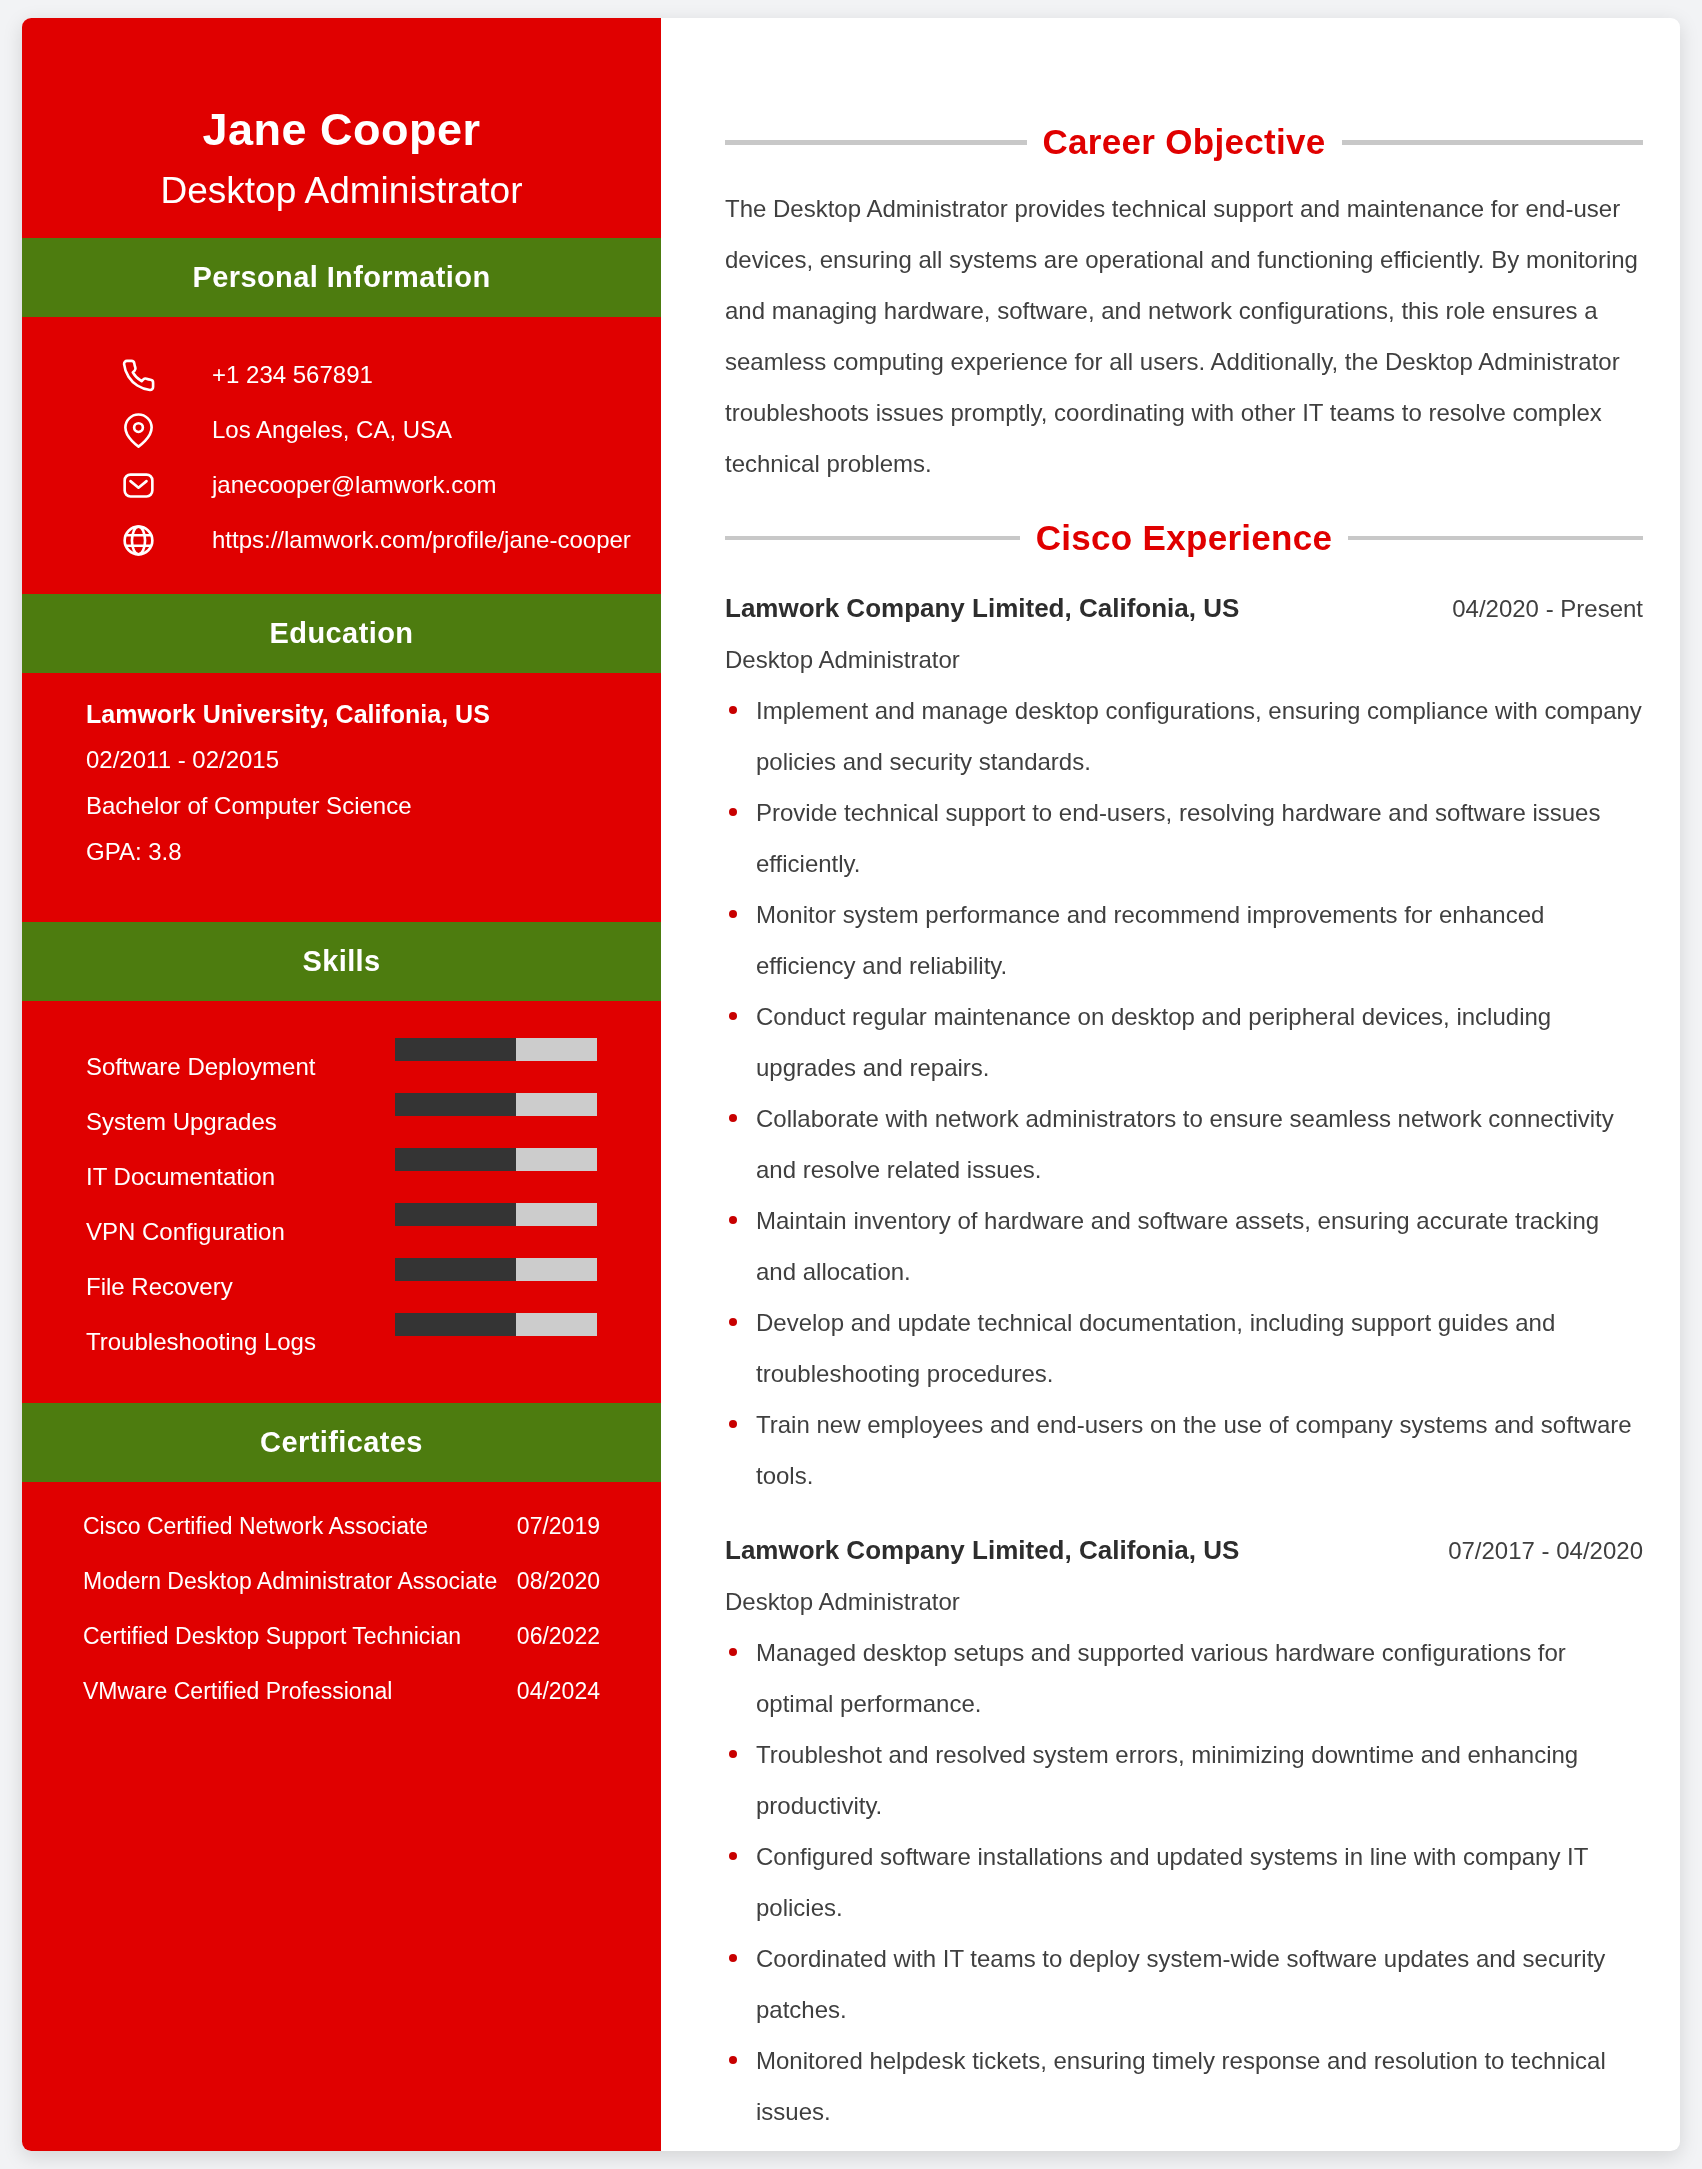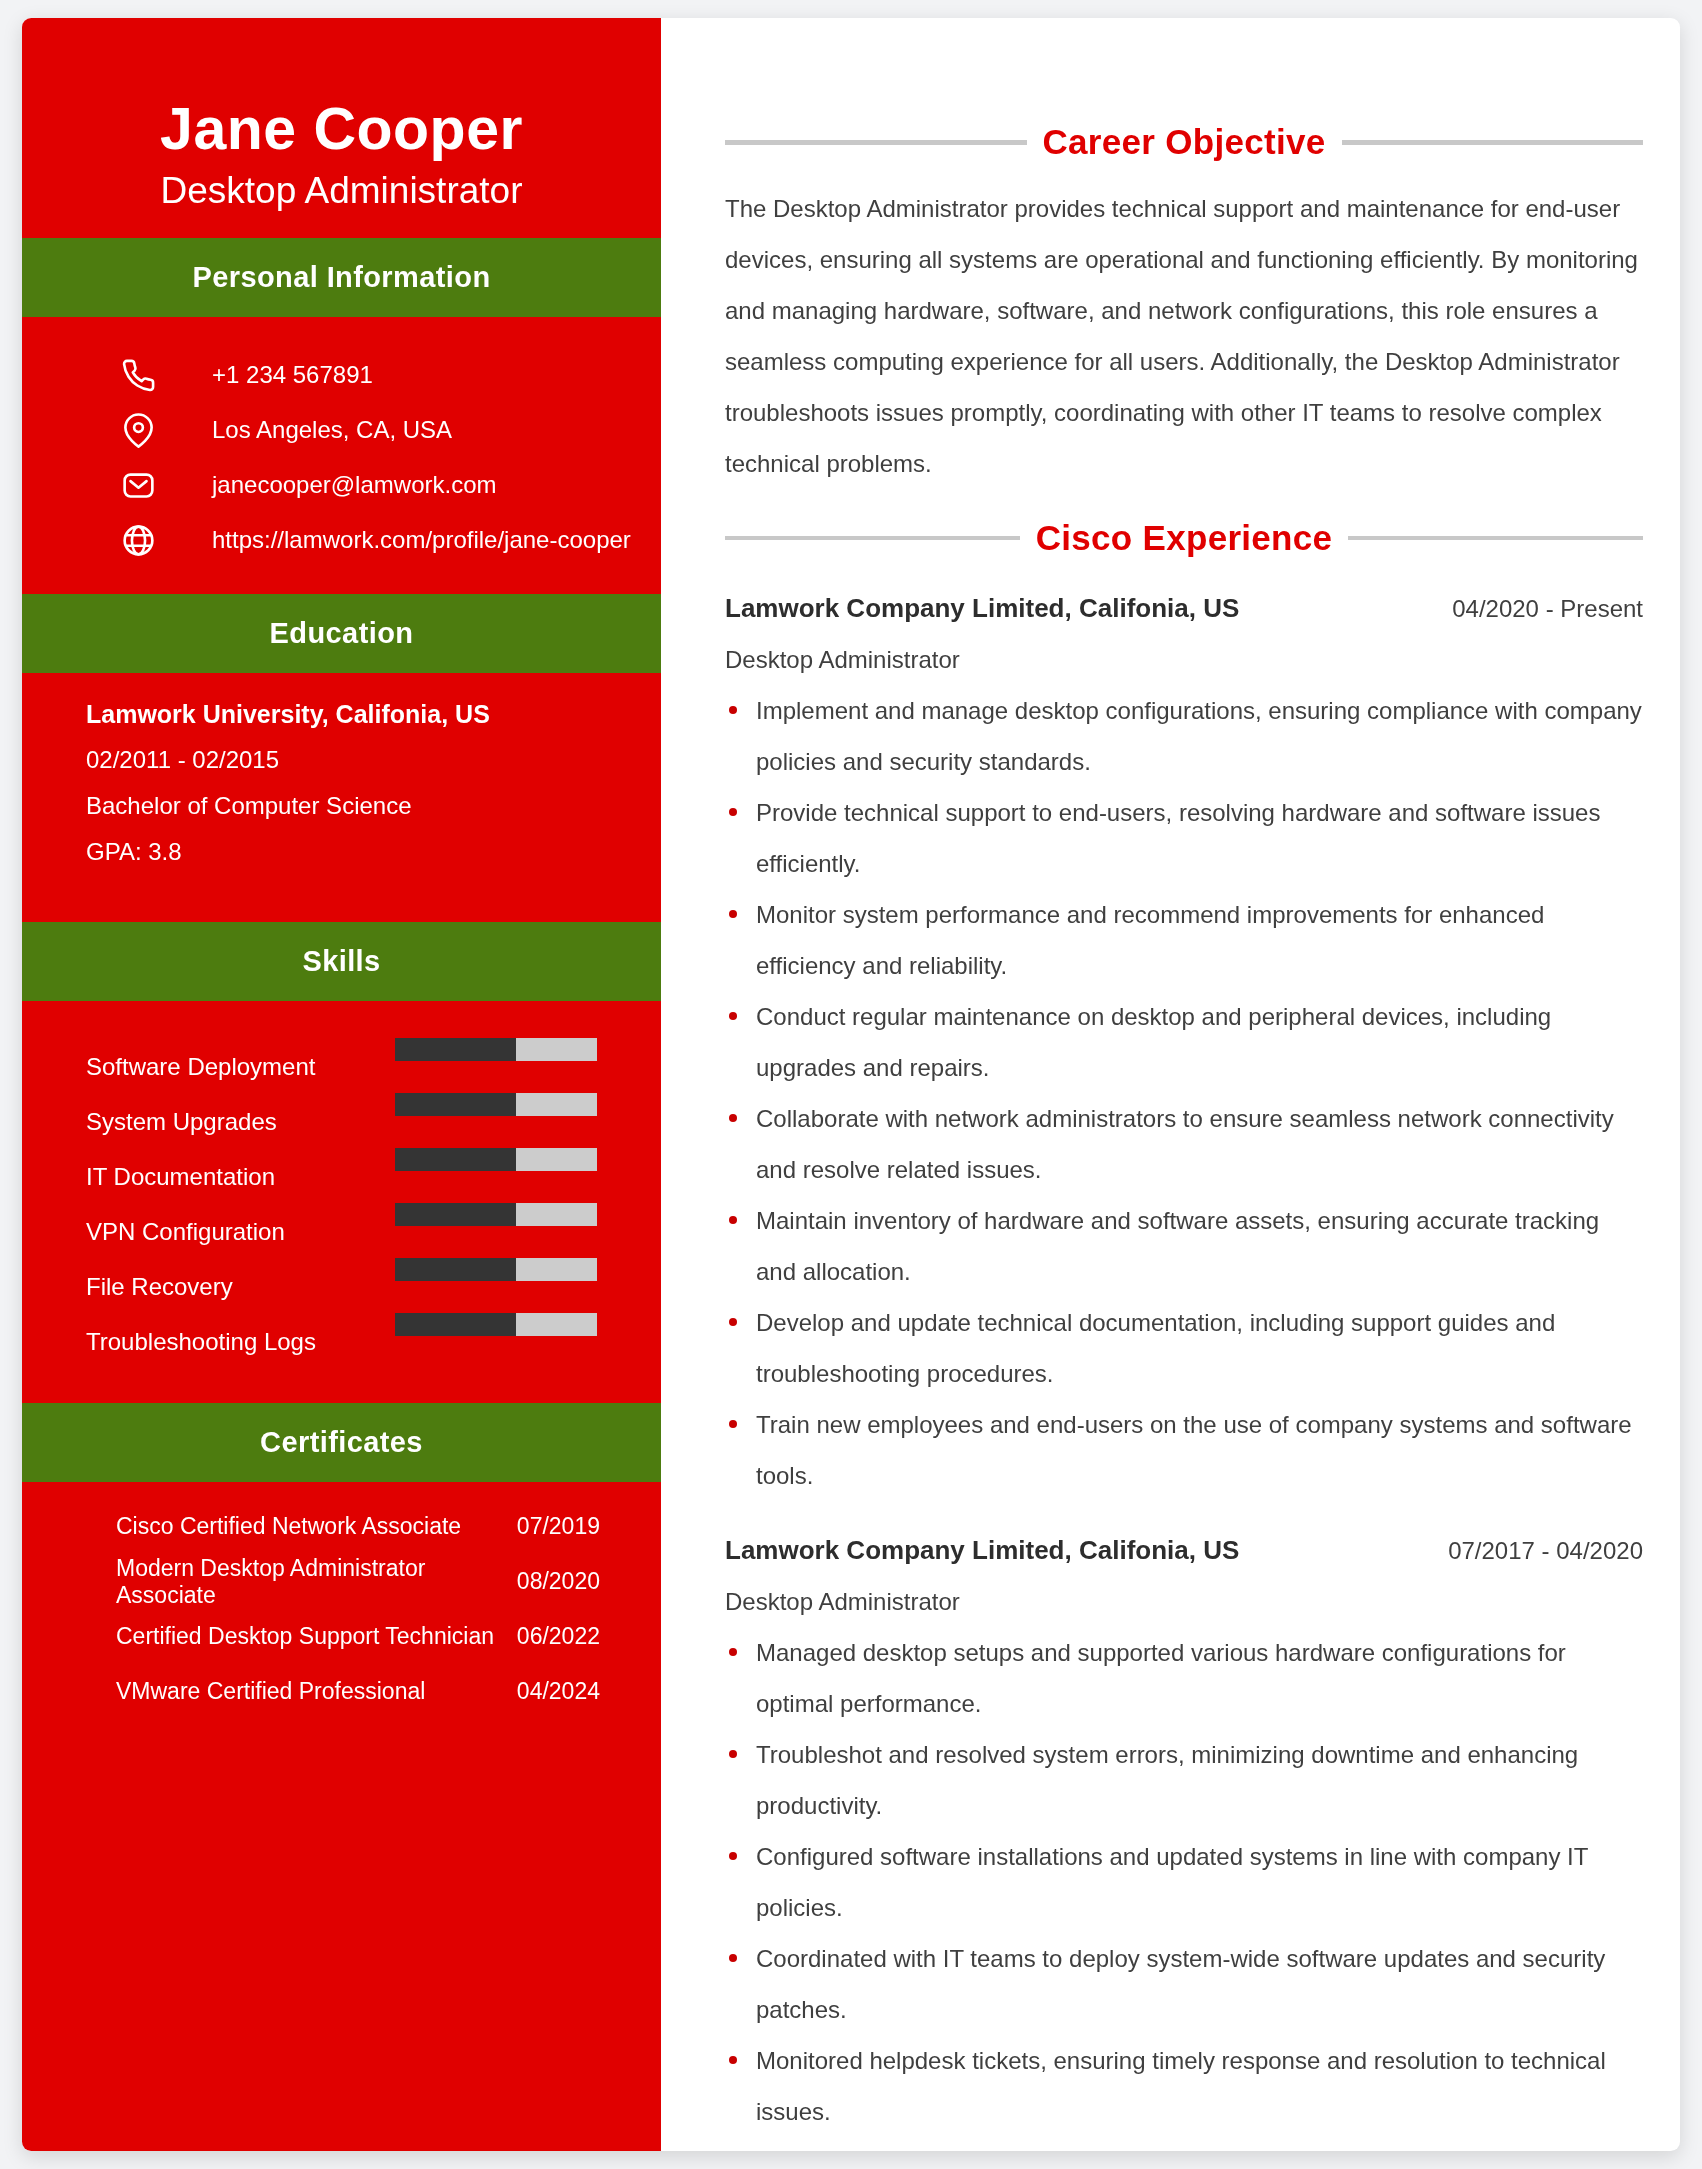--- a/index.html
+++ b/index.html
@@ -12,21 +12,21 @@
   .sheet{
     position:absolute;left:22px;top:18.4px;
     width:1658px;height:2133px;
     background:#ffffff;border-radius:9.2px;
     box-shadow:0 5.5px 20px rgba(0,0,0,0.13);
     display:flex;overflow:hidden;
   }
   
   .sidebar{width:639px;flex:0 0 639px;background:#e00000;color:#fff;}
   .side-name{padding-top:81px;text-align:center;}
-  .person-name{font-size:59px;font-weight:bold;line-height:61px;letter-spacing:0.5px;}
+  .person-name{font-size:45px;font-weight:bold;line-height:61px;letter-spacing:0.5px;}
   .person-title{font-size:37px;font-weight:normal;line-height:42px;margin-top:9.2px;}
   .band{
     margin-top:26px;background:#4d7c0f;height:79px;
     display:flex;align-items:center;justify-content:center;
     font-size:29px;font-weight:bold;letter-spacing:0.4px;
   }
   .band.edu{margin-top:26px;}
   .band.skills{margin-top:47px;}
   .band.certs{margin-top:51px;}
   .contact-list{margin-top:31px;}
@@ -35,21 +35,21 @@
   .contact-row svg{width:35px;height:35px;}
   .contact-text{font-size:24px;}
   .edu-block{padding:18.4px 37px 0 64px;}
   .edu-line{font-size:24px;line-height:46px;}
   .edu-line.school{font-weight:bold;font-size:25px;}
   .skill-list{margin-top:21px;}
   .skill-row{display:flex;align-items:center;height:55px;padding:0 64px;}
   .skill-label{flex:1;font-size:24px;margin-top:36px;}
   .skill-bar{width:202px;height:23px;background:#cccccc;flex:0 0 202px;}
   .skill-fill{height:100%;background:#343434;}
-  .cert-list{padding-top:17.4px;padding-left:33px;}
+  .cert-list{padding-top:17.4px;}
   .cert-row{display:flex;align-items:center;justify-content:space-between;height:55px;padding:0 61px;}
   .cert-name{font-size:23px;}
   .cert-date{font-size:23px;}
   
   .main{flex:1;padding:103px 37px 0 64px;color:#3f3f3f;}
   .sec-head{display:flex;align-items:center;gap:16px;height:42px;}
   .sec-head .rule{flex:1;height:4.6px;background:#c8c8c8;}
   .sec-title{font-size:35px;font-weight:bold;color:#e00000;letter-spacing:0.3px;white-space:nowrap;}
   .sec-head.we{margin-top:27.5px;}
   .objective{margin-top:20px;font-size:24px;line-height:51px;}

